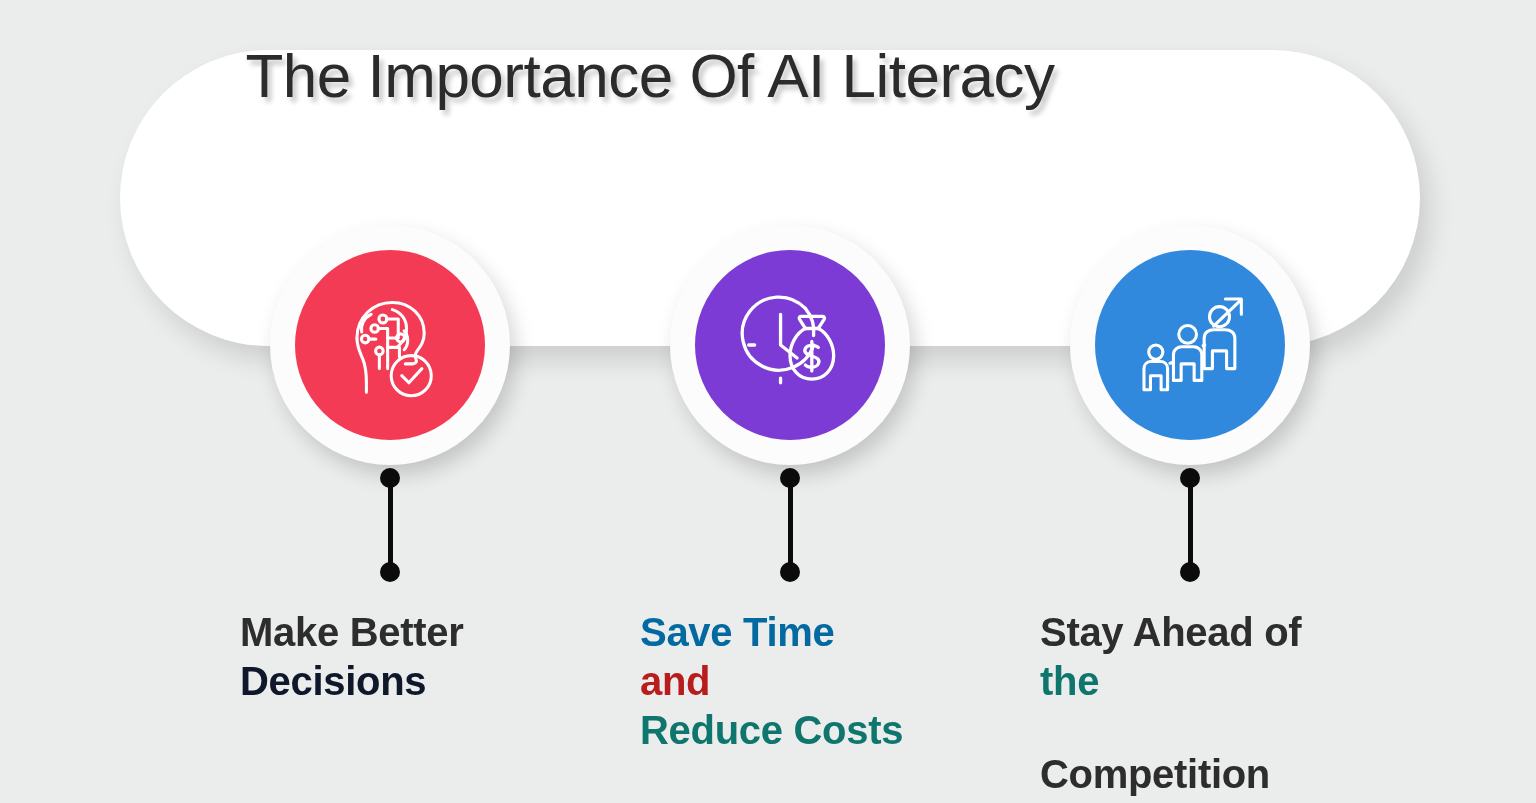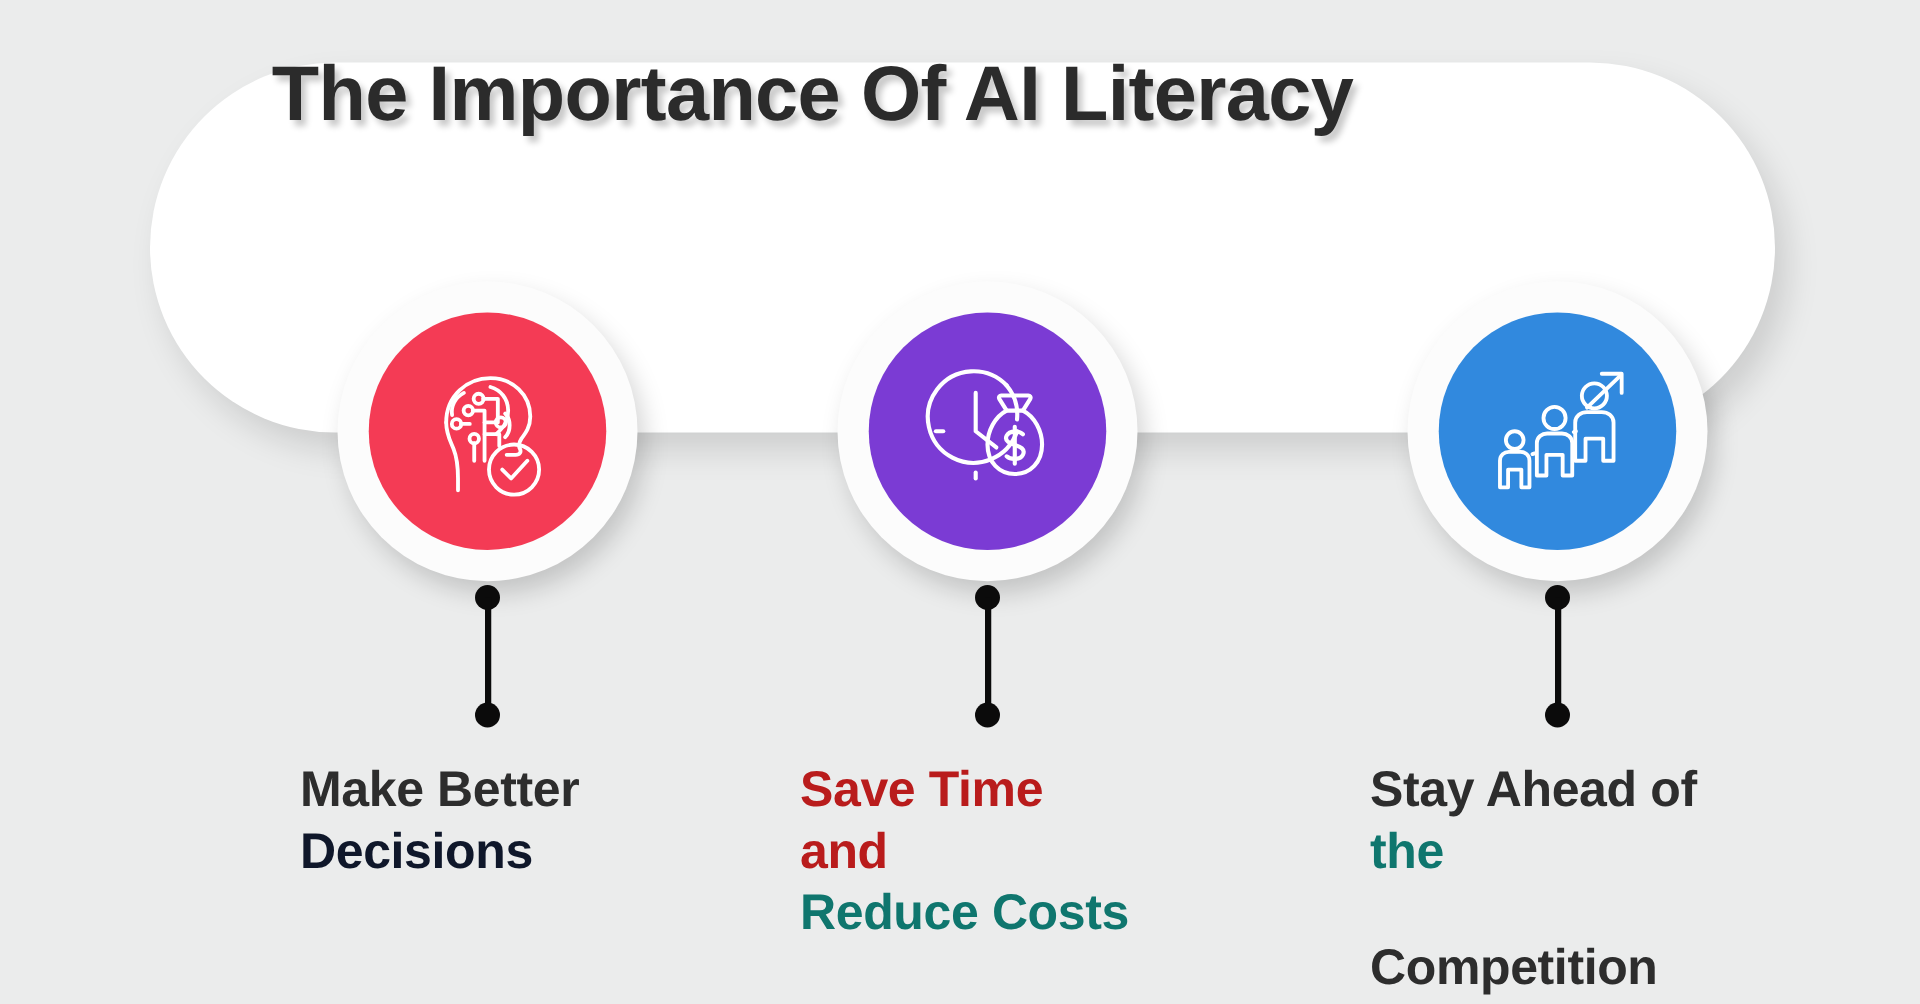--- a/index.html
+++ b/index.html
@@ -40,40 +40,40 @@
     position: absolute;
     left: 0;
     top: 38px;
     width: 1300px;
     text-align: center;
     z-index: 3;
   }
 
   .title-line {
     font-family: "Liberation Sans", sans-serif;
-    font-weight: 700;
+    font-weight: 400;
     font-size: 62px;
     line-height: 76px;
     letter-spacing: -0.5px;
     color: #2B2B2B;
     text-shadow: 4px 5px 5px rgba(0,0,0,0.22);
     white-space: nowrap;
   }
 
   
   .pillar {
     position: absolute;
     top: 0;
     width: 300px;
     height: 803px;
     z-index: 2;
   }
   .pillar-1 { left: 240px; }
   .pillar-2 { left: 640px; }
-  .pillar-3 { left: 1096px; }
+  .pillar-3 { left: 1040px; }
 
   
   .icon-ring {
     position: absolute;
     left: 30px;
     top: 225px;
     width: 240px;
     height: 240px;
     border-radius: 50%;
     background: #FCFCFC;
@@ -224,21 +224,21 @@
           <path d="M68.5 47 L68.5 72"></path>
         </svg>
       </span>
     </div>
     <div class="connector">
       <div class="conn-dot top" style="background: rgb(11, 11, 11);"></div>
       <div class="conn-line" style="background: rgb(11, 11, 11);"></div>
       <div class="conn-dot bottom" style="background: rgb(11, 11, 11);"></div>
     </div>
     <div class="caption">
-      <div class="caption-line" style="color: #b91c1c;">Save Time</div>
+      <div class="caption-line" style="color: #0369a1;">Save Time</div>
       <div class="caption-line" style="color: #b91c1c;">and</div>
       <div class="caption-line" style="color: #0f766e;">Reduce Costs</div>
     </div>
   </div>
 
   <div class="pillar pillar-3">
     <div class="icon-ring"></div>
     <div class="icon-circle" id="circle-3" style="background: rgb(49, 137, 222);">
       <span>
         <svg viewBox="0 0 100 100" fill="none" stroke="#FFFFFF" stroke-width="2.6" stroke-linecap="round" stroke-linejoin="round">

